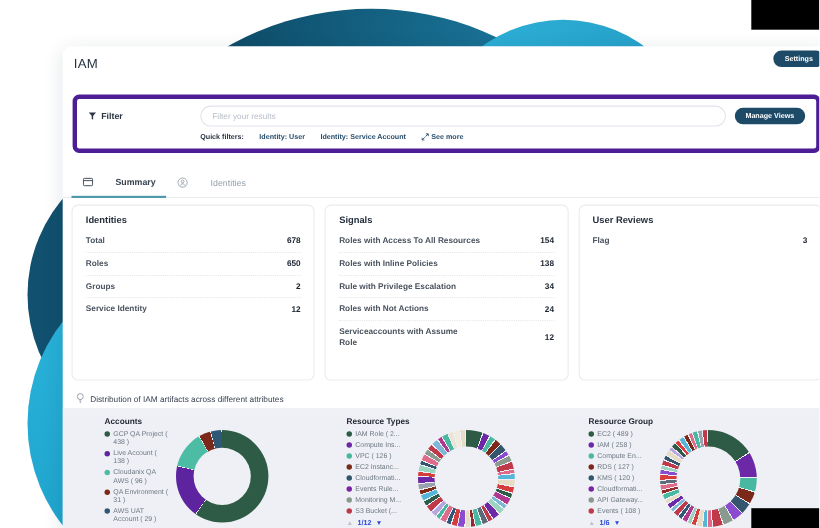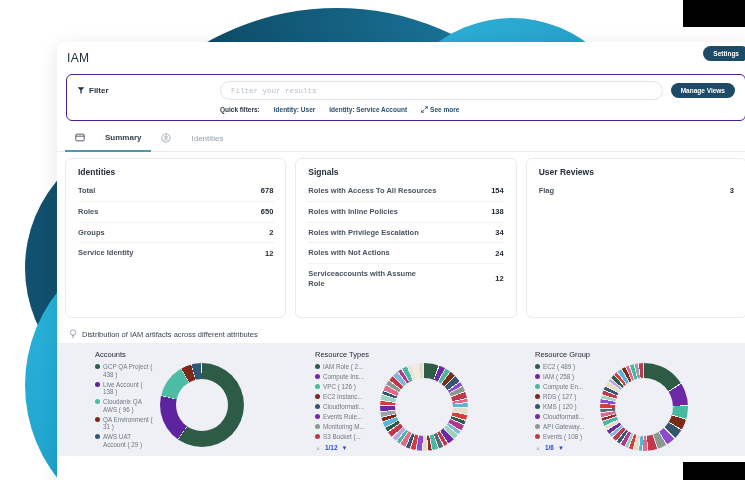--- a/index.html
+++ b/index.html
@@ -28,28 +28,28 @@
     background:#fff; border-radius:8px; z-index:2;
     box-shadow:0 4px 18px rgba(20,40,60,.12); overflow:hidden; }
 
   .win-header { position:relative; height:28px; padding:9px 10px 0 10px; }
   .page-title { font-size:12px; font-weight:500; color:#22303e; letter-spacing:.3px; }
   .btn-navy { background:#1d4a66; color:#fff; border:none; border-radius:10px;
     font-family:"Liberation Sans", sans-serif; font-size:6.5px; font-weight:600;
     padding:4px 10px; cursor:pointer; }
   .btn-settings { position:absolute; right:6px; top:4px; }
 
-  .filter-box { margin:4px 9px; border:1px solid #4c1d95; border-radius:6px;
-    display:flex; padding:6px 10px;gap:41px; }
+  .filter-box { margin:16px 9px; border:4px solid #4c1d95; border-radius:6px;
+    display:flex; padding:6px 10px; }
   .filter-left { width:102px; display:flex; align-items:flex-start; gap:4px;
     padding-top:5px; font-size:8px; font-weight:700; color:#2a3442; }
   .filter-main { flex:1; }
   .filter-row1 { display:flex; align-items:center; }
   .filter-input { flex:1; height:19px; border:1px solid #dfe3e9; border-radius:11px;
-    padding:0 10px; font-family:Liberation Mono, monospace; font-size:7.5px; color:#333;
+    padding:0 10px; font-family:Liberation Sans, sans-serif; font-size:7.5px; color:#333;
     outline:none; margin-right:8px; }
   .filter-input::placeholder { color:#b7bec8; }
   .quick-filters { margin-top:5px; display:flex; align-items:center; font-size:6.5px; height:9px; }
   .qf-label { font-weight:700; color:#2a3442; }
   .qf-link { margin-left:14px; color:#274e6d; font-weight:600; text-decoration:none; cursor:pointer; }
   .see-more { display:inline-flex; align-items:center; gap:2px; }
 
   .tabs { margin-top:6px; padding-left:8px; display:flex; border-bottom:1px solid #e9ebf0; }
   .tab { display:inline-flex; align-items:center; gap:20px; font-size:8px;
     padding:6px 10px 8px 10px; color:#97a0ab; cursor:pointer; }
@@ -64,21 +64,21 @@
     padding:5px 0; font-size:7.5px; border-bottom:1px dotted #e3e6ec; }
   .crow:last-child { border-bottom:none; }
   .clabel { color:#49525e; max-width:150px; line-height:1.3;font-weight:bold; }
   .cvalue { color:#1b2430; font-weight:600; }
 
   .dist-header { padding:5px 12px 4px 12px; display:flex; align-items:center; gap:5px;
     font-size:7.5px; color:#3c4553; }
   .charts-panel { background:#eef0f5; height:113px; display:flex;
     padding:7px 0 0 38px; }
   .chart-group { width:200px; margin-right:24px; }
-  .chart-title { font-size:7.5px; font-weight:400; color:#1f2430; margin-bottom:4px; }
+  .chart-title { font-size:7.5px; font-weight:700; color:#1f2430; margin-bottom:4px; }
   .chart-body { display:flex; gap:7px; }
   .legend { width:58px; display:flex; flex-direction:column; gap:2.5px; }
   .legend-item { display:flex; gap:3px; align-items:flex-start;
     font-size:6.3px; line-height:1.2; color:#6e7883; }
   .legend-item .dot { width:5px; height:5px; border-radius:50%; flex:none; margin-top:1px; }
   .donut { position:relative; width:84px; height:84px; border-radius:50%; flex:none; }
   .donut .hole { position:absolute; left:16px; top:16px; width:52px; height:52px;
     border-radius:50%; background:#eef0f5; }
   .donut.thin { width:88px; height:88px; }
   .donut.thin .hole { left:15px; top:15px; width:58px; height:58px; }
@@ -183,21 +183,21 @@
         <div class="card-title">Signals</div>
         <div class="crow">
           <span class="clabel" style="max-width:130px">Roles with Access To All Resources</span>
           <span class="cvalue">154</span>
         </div>
         <div class="crow">
           <span class="clabel">Roles with Inline Policies</span>
           <span class="cvalue">138</span>
         </div>
         <div class="crow">
-          <span class="clabel">Roles with Privilege Escalation</span>
+          <span class="clabel">Rule with Privilege Escalation</span>
           <span class="cvalue">34</span>
         </div>
         <div class="crow">
           <span class="clabel">Roles with Not Actions</span>
           <span class="cvalue">24</span>
         </div>
         <div class="crow">
           <span class="clabel" style="max-width:120px">Serviceaccounts with Assume Role</span>
           <span class="cvalue">12</span>
         </div>

